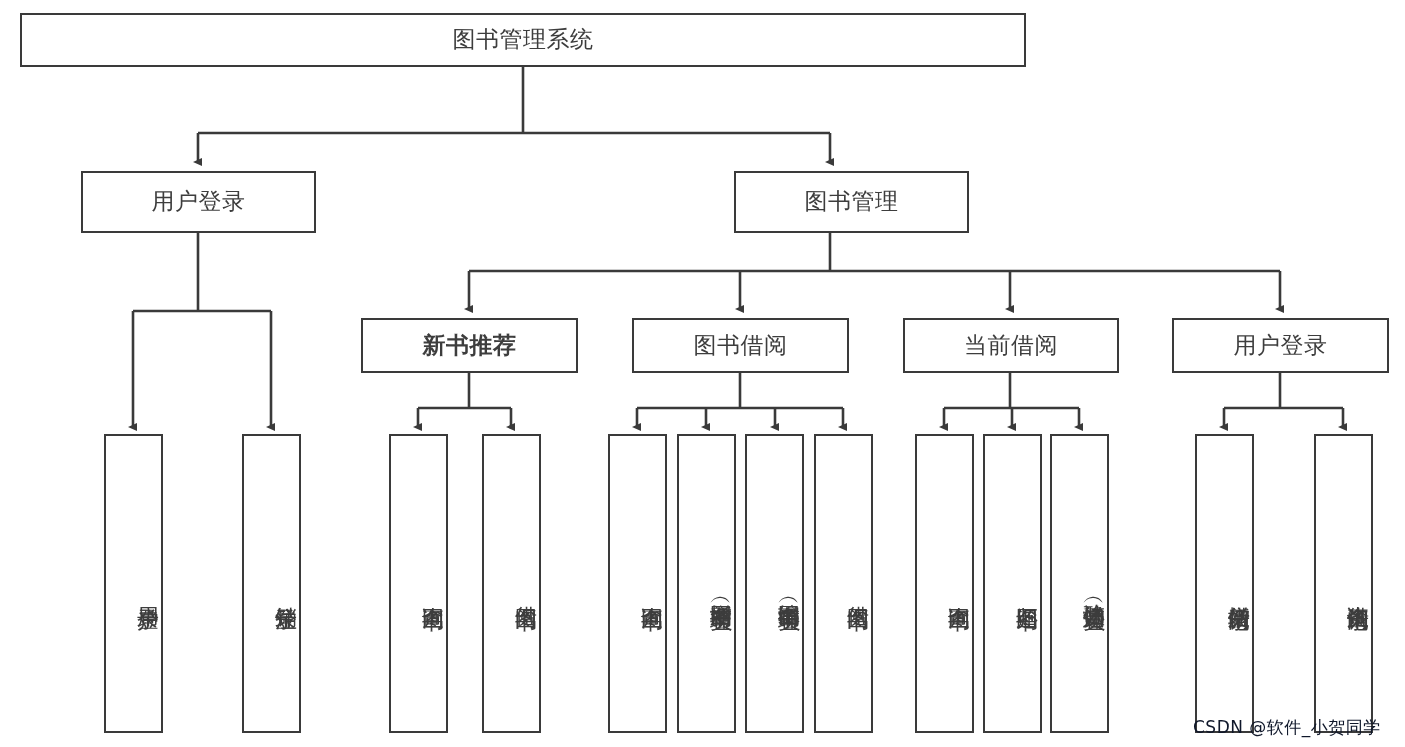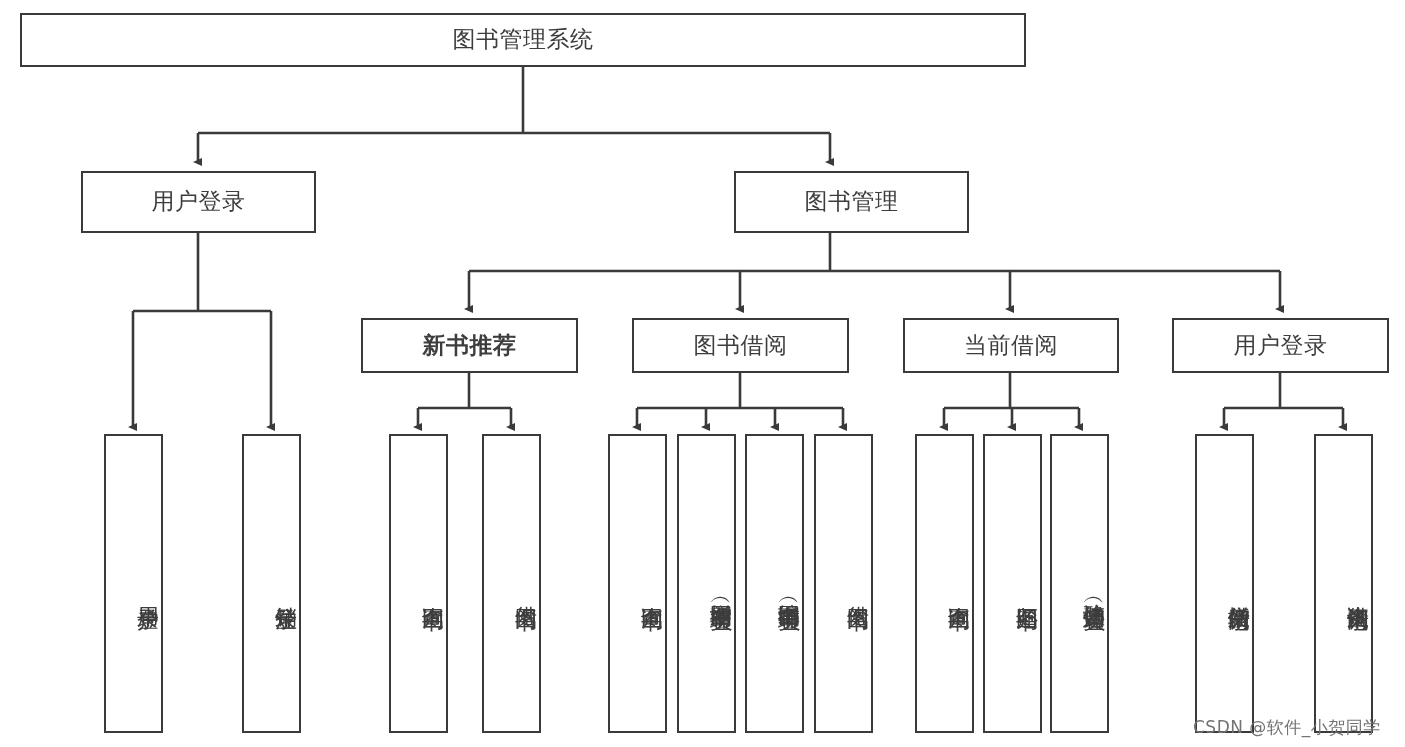--- a/index.html
+++ b/index.html
@@ -54,21 +54,21 @@
     padding-top: 14px;
   }
   .node-v .vlabel {
     writing-mode: vertical-rl;
     text-orientation: upright;
     display: block;
   }
   .watermark {
     position: absolute;
     font-size: 17px;
-    color: #737373;
+    color: #0f172a;
     white-space: nowrap;
     letter-spacing: 0.5px;
   }
 </style>
 </head>
 <body>
 
 <div id="diagram-root">
 
   <svg id="edge-layer" viewBox="0 0 1405 747" width="1405" height="747" xmlns="http://www.w3.org/2000/svg">

